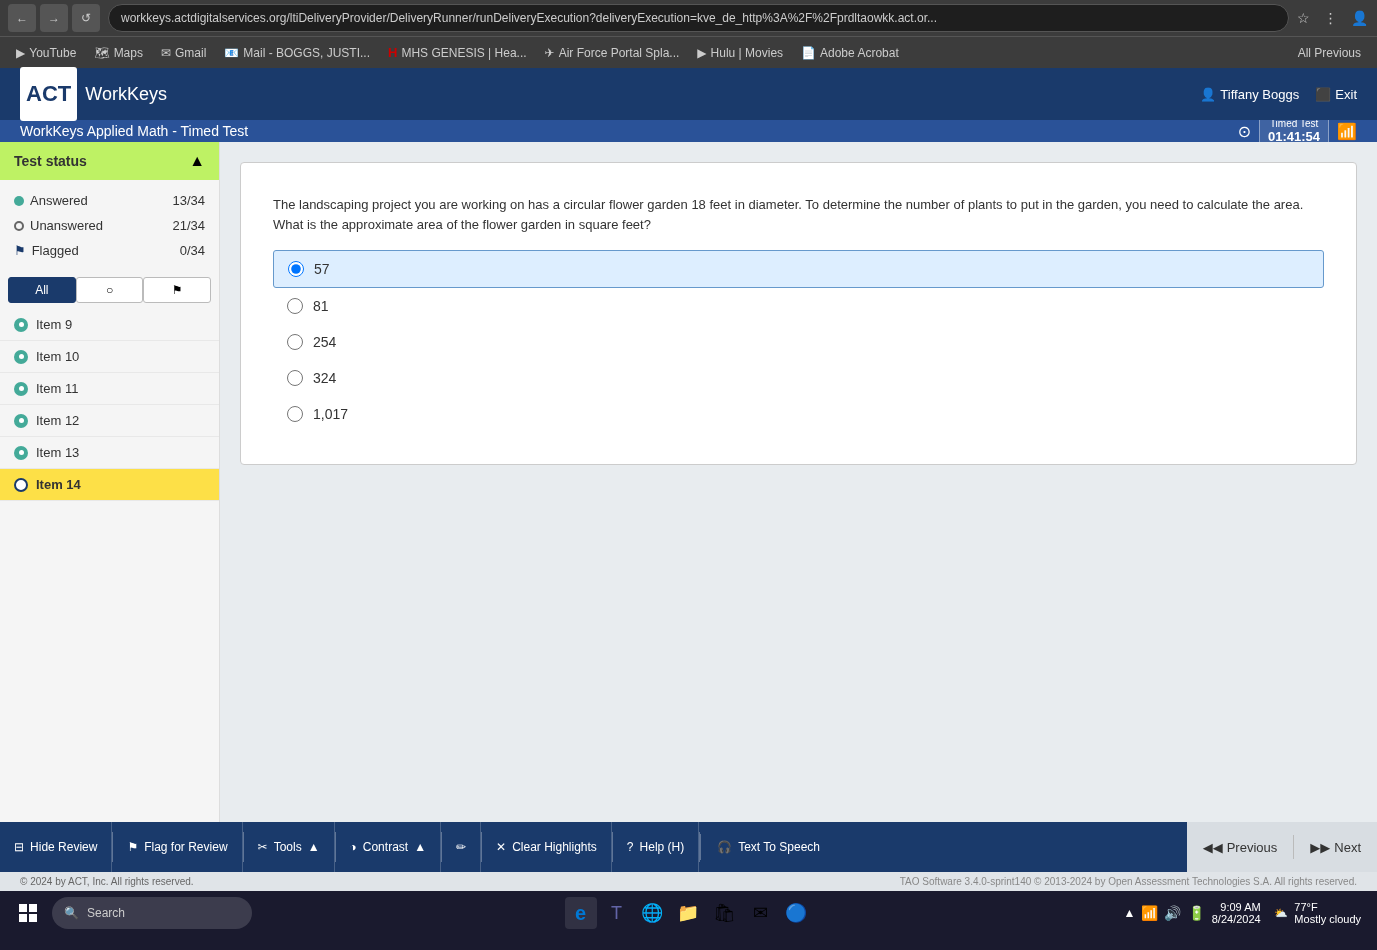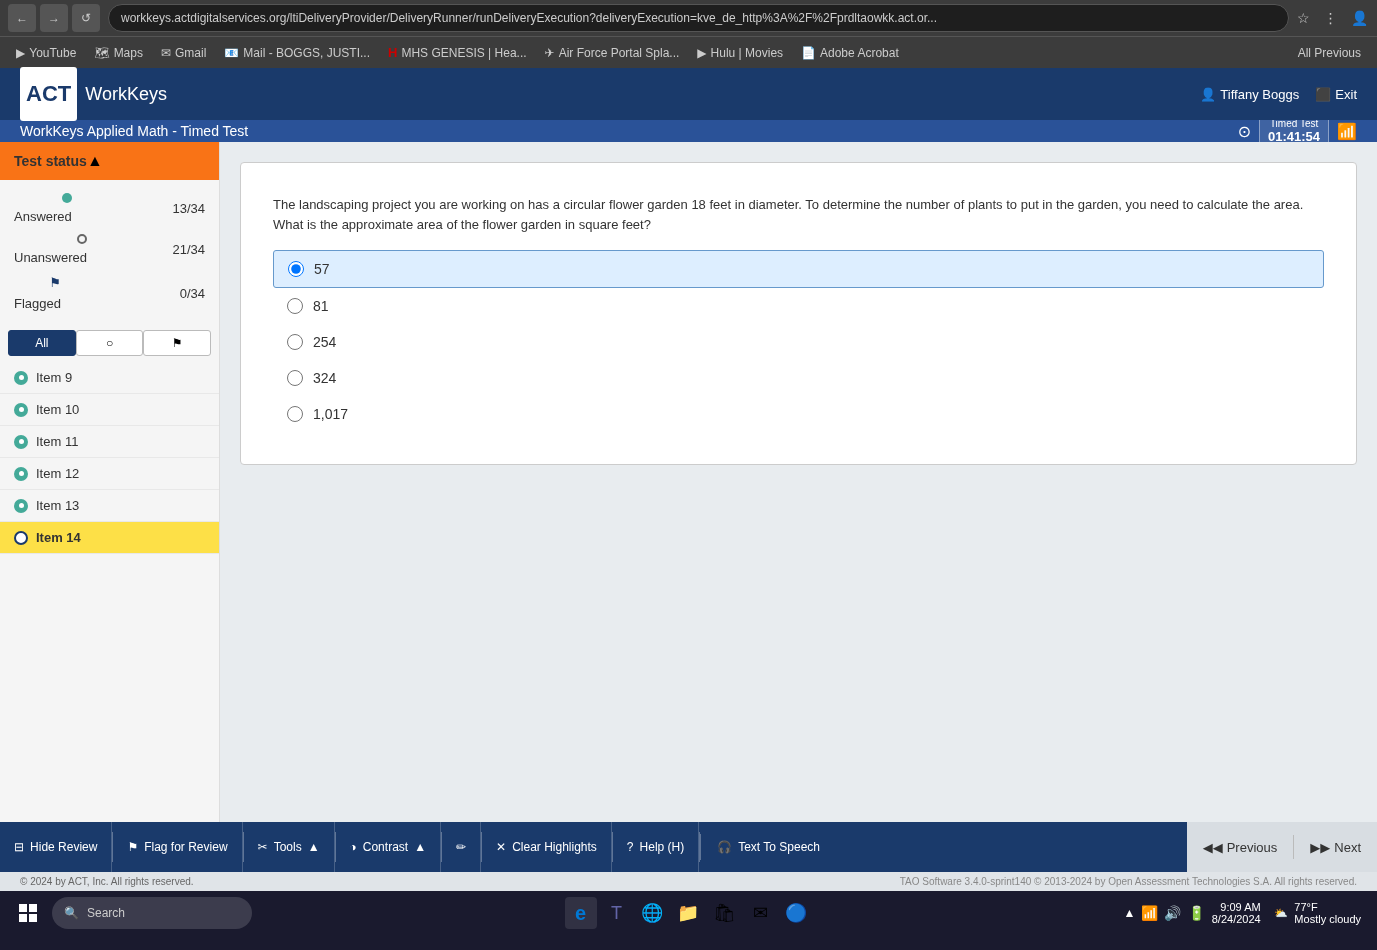--- a/index.html
+++ b/index.html
@@ -176,47 +176,47 @@
     }
 
     
     .sidebar {
       width: 220px;
       background: #f5f5f5;
       border-right: 1px solid #ddd;
       flex-shrink: 0;
     }
     .sidebar-header {
-      background: #f97316;
+      background: #bef264;
       padding: 10px 14px;
       display: flex;
       align-items: center;
+      justify-content: space-between;
       cursor: pointer;
     }
     .sidebar-header-title {
       font-size: 14px;
       font-weight: bold;
       color: #333;
     }
     .sidebar-stats {
       padding: 8px 14px;
     }
     .stat-row {
       display: flex;
       align-items: center;
       justify-content: space-between;
       padding: 5px 0;
       font-size: 13px;
       color: #333;
     }
     .stat-label {
       display: flex;
-      align-items: flex-end;
+      align-items: center;
       gap: 6px;
-      flex-direction: column;
     }
     .stat-dot {
       width: 10px; height: 10px;
       border-radius: 50%;
       display: inline-block;
     }
     .dot-answered { background: #4a9; }
     .dot-unanswered { border: 2px solid #666; background: transparent; }
 
     .sidebar-filters {

